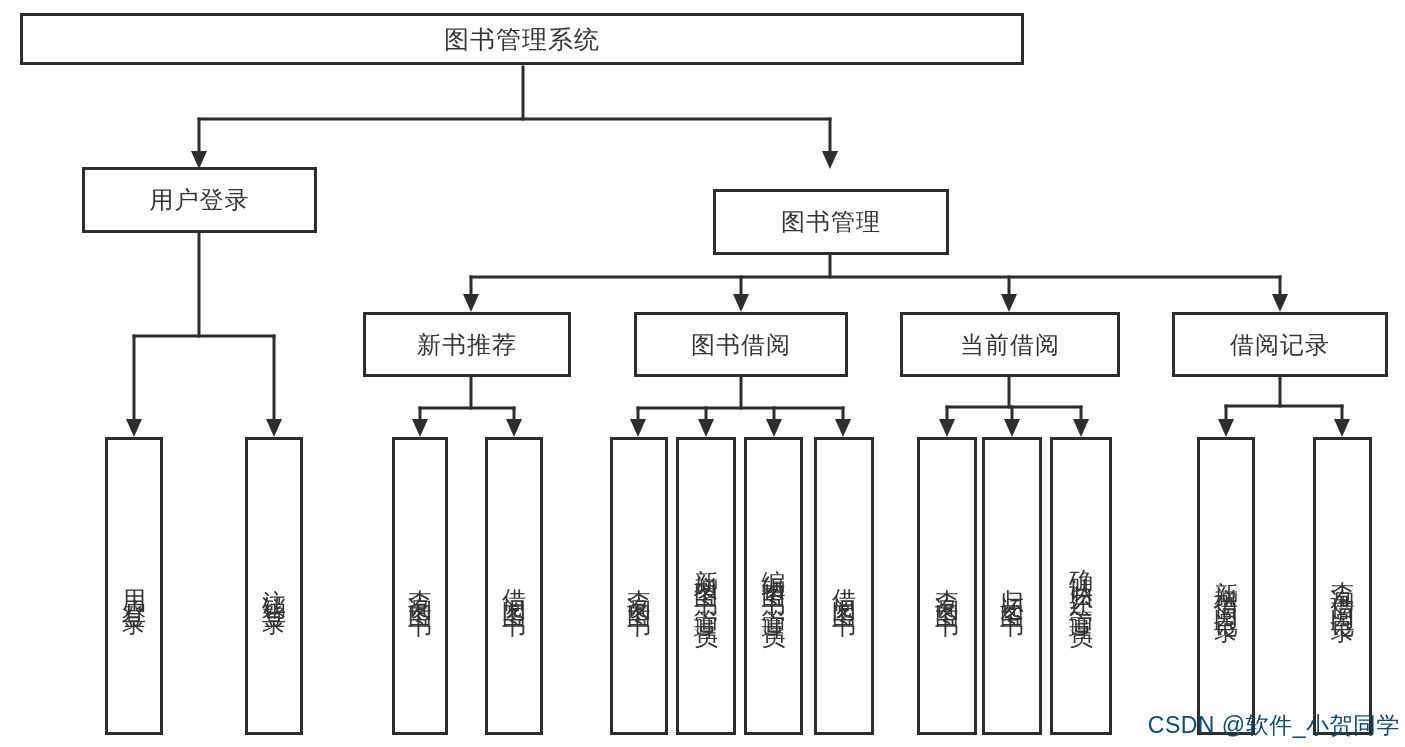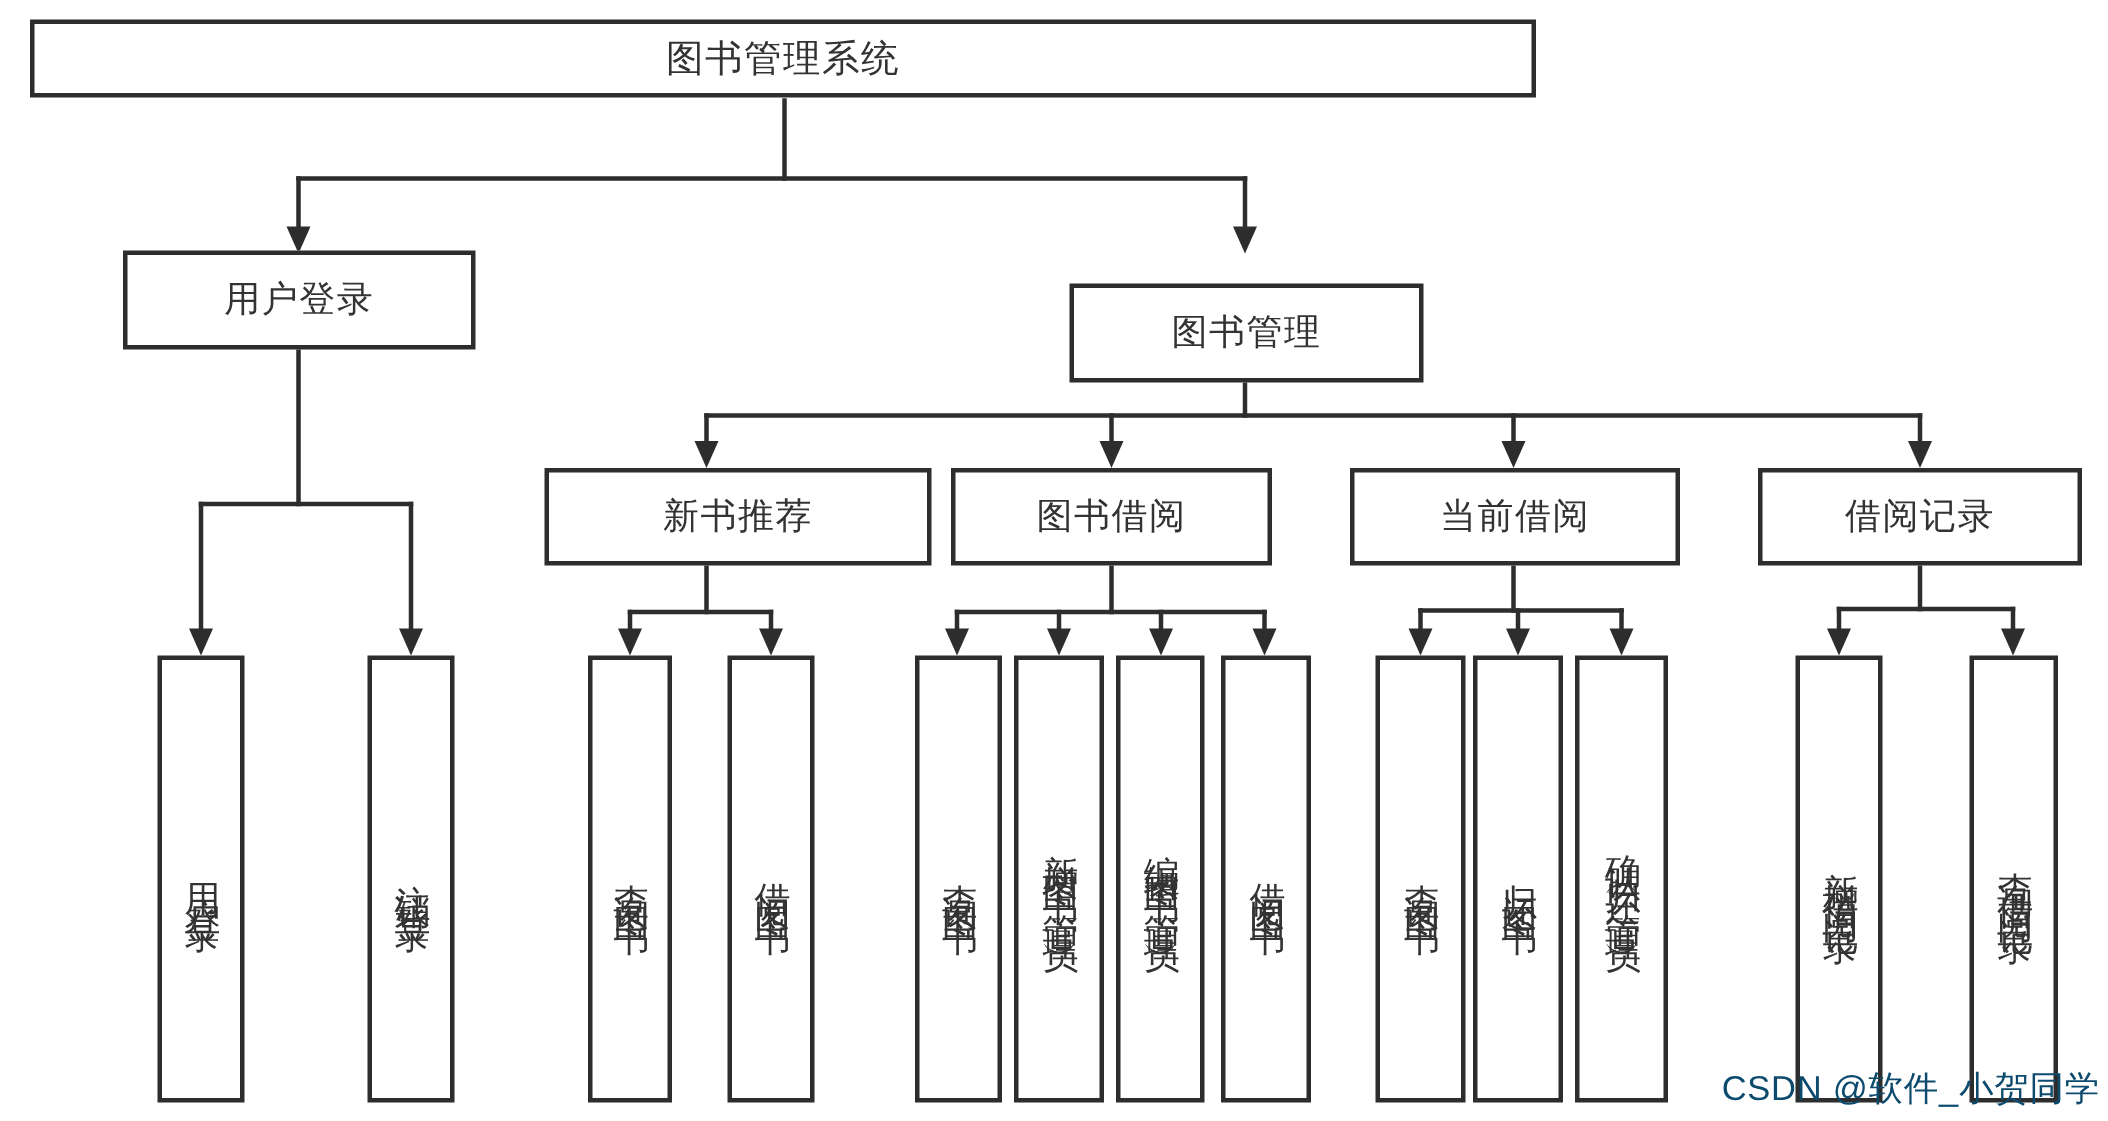--- a/index.html
+++ b/index.html
@@ -118,21 +118,21 @@
     <line x1="1342" y1="406" x2="1342" y2="421"></line>
     <polygon points="1218,419 1234,419 1226,437"></polygon>
     <polygon points="1334,419 1350,419 1342,437"></polygon>
   </svg>
 
   <div class="box lvl1" style="left:20px; top:13px; width:1004px; height:52px;">图书管理系统</div>
 
   <div class="box lvl2" style="left:82px; top:167px; width:235px; height:66px;">用户登录</div>
   <div class="box lvl2" style="left:713px; top:167px; width:236px; height:66px;margin-top:22px;">图书管理</div>
 
-  <div class="box lvl2" style="left:363px; top:312px; width:258px; height:65px;">新书推荐</div>
+  <div class="box lvl2" style="left:363px; top:312px; width:208px; height:65px;">新书推荐</div>
   <div class="box lvl2" style="left:634px; top:312px; width:214px; height:65px;">图书借阅</div>
   <div class="box lvl2" style="left:900px; top:312px; width:220px; height:65px;">当前借阅</div>
   <div class="box lvl2" style="left:1172px; top:312px; width:216px; height:65px;">借阅记录</div>
 
   <div class="box leaf" style="left:105px; width:58px;">用户登录</div>
   <div class="box leaf" style="left:245px; width:58px;">注销登录</div>
 
   <div class="box leaf" style="left:392px; width:56px;">查询图书</div>
   <div class="box leaf" style="left:485px; width:58px;">借阅图书</div>
 

